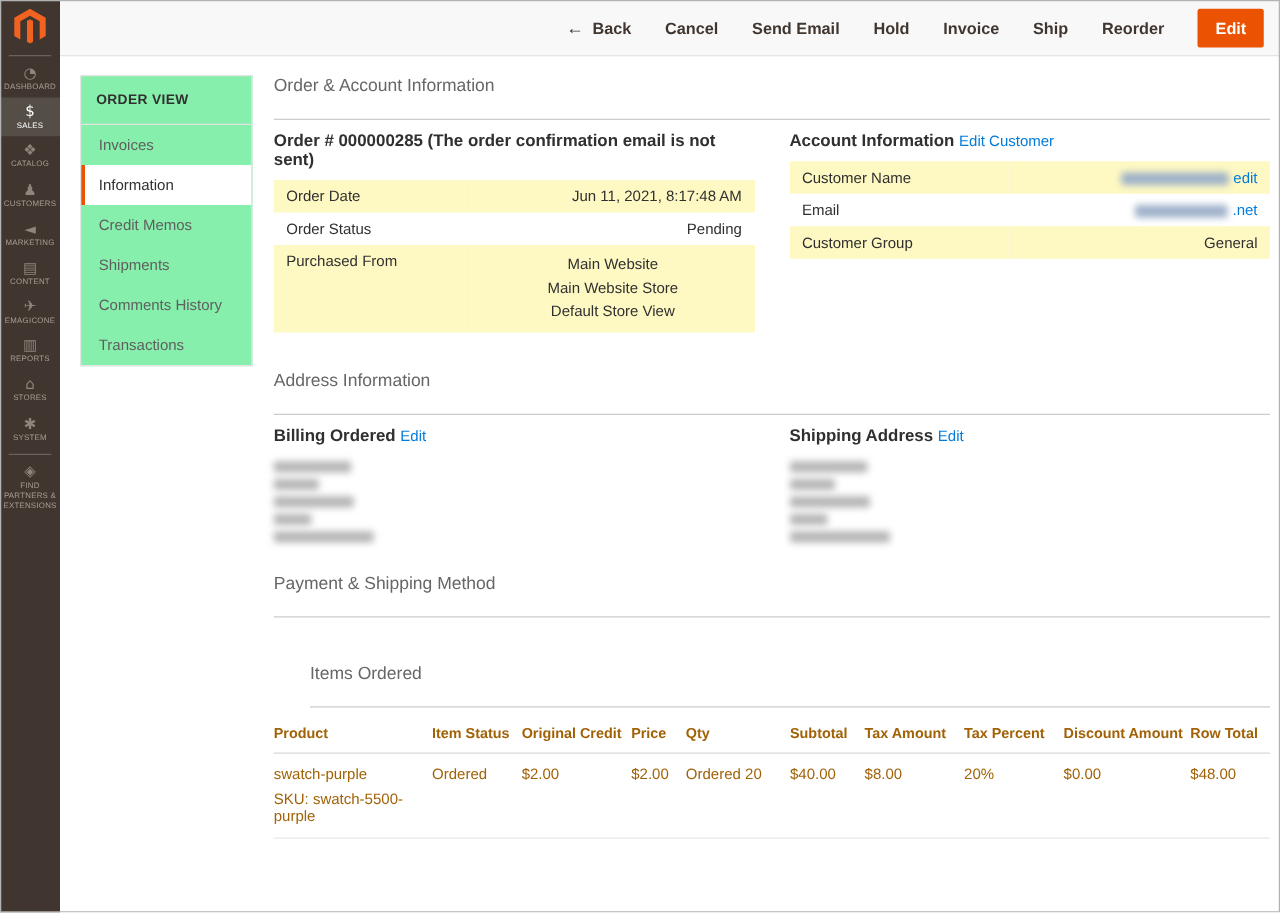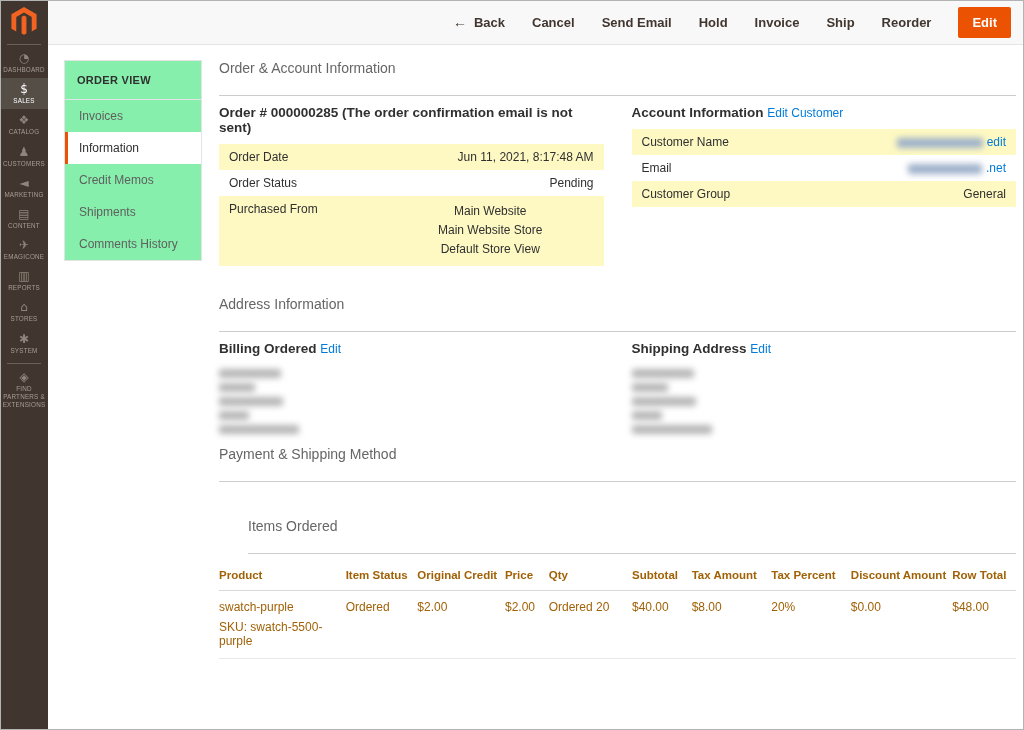--- a/index.html
+++ b/index.html
@@ -33,21 +33,21 @@
   
   .ov-panel { width:138px; flex-shrink:0; background:#86efac; border:1px solid #e3e3e3; }
   .ov-header { font-size:11px; font-weight:700; color:#303030; padding:13px 12px; border-bottom:1px solid #e3e3e3; letter-spacing:.3px; }
   .ov-item { font-size:12px; color:#5f5f5f; padding:9px 12px 9px 11px; border-left:3px solid transparent; cursor:pointer; }
   .ov-item.active { background:#fff; border-left-color:var(--accent); color:#303030; }
 
   
   .main { flex:1; padding-left:17px; min-width:0; }
   .section-title { font-size:14px; color:#666; padding-bottom:19px; border-bottom:1px solid #ccc; }
   .mt-30 { margin-top:30px; }
-  .mt-28 { margin-top:12px; }
+  .mt-28 { margin-top:24px; }
   .mt-36 { margin-top:36px;margin-left:29px; }
   .grid2 { display:grid; grid-template-columns:1fr 1fr; column-gap:28px; margin-top:9px; }
   .subheader { font-size:13.5px; font-weight:700; color:#303030; }
   .inline-link { color:var(--link); font-size:12px; font-weight:400; text-decoration:none; cursor:pointer; }
 
   .kv { width:100%; border-collapse:collapse; font-size:12px; color:#303030; margin-top:9px; }
   .kv td { padding:6px 10px; vertical-align:top; }
   .kv tr.odd { background:#fef9c3; }
   .kv .v { text-align:right; }
   .kv .lines div { line-height:1.6; text-align:center; }
@@ -143,20 +143,21 @@
 
     <div class="content">
 
       <div class="ov-panel">
         <div class="ov-header">ORDER VIEW</div>
         <div class="ov-item">Invoices</div>
         <div class="ov-item active">Information</div>
         <div class="ov-item">Credit Memos</div>
         <div class="ov-item">Shipments</div>
         <div class="ov-item">Comments History</div>
+        <div class="ov-item">Transactions</div>
       </div>
 
       <div class="main">
 
         <div class="section-title">Order &amp; Account Information</div>
         <div class="grid2">
           <div>
             <div class="subheader">Order # 000000285 (The order confirmation email is not sent)</div>
             <table class="kv">
               <tbody>

